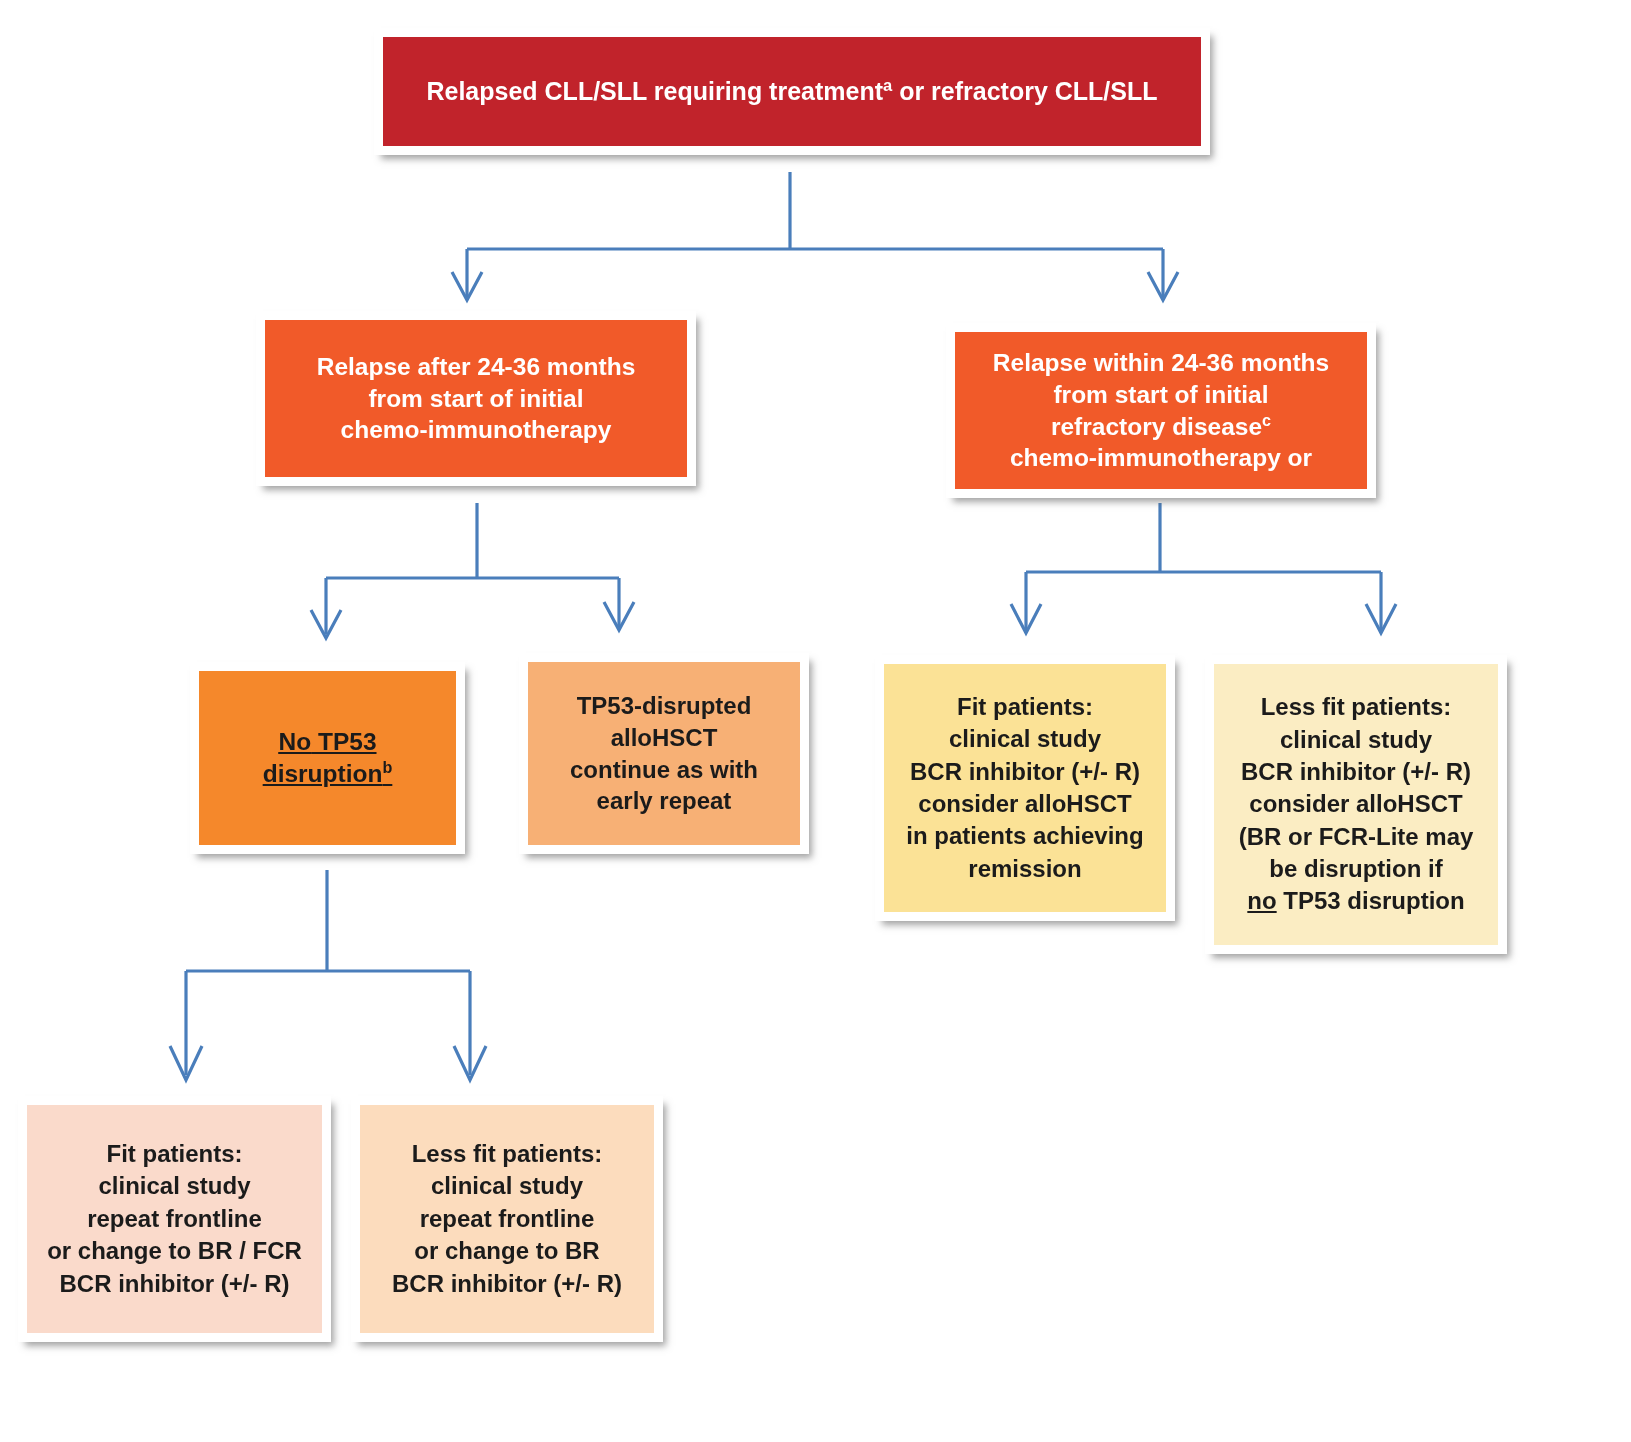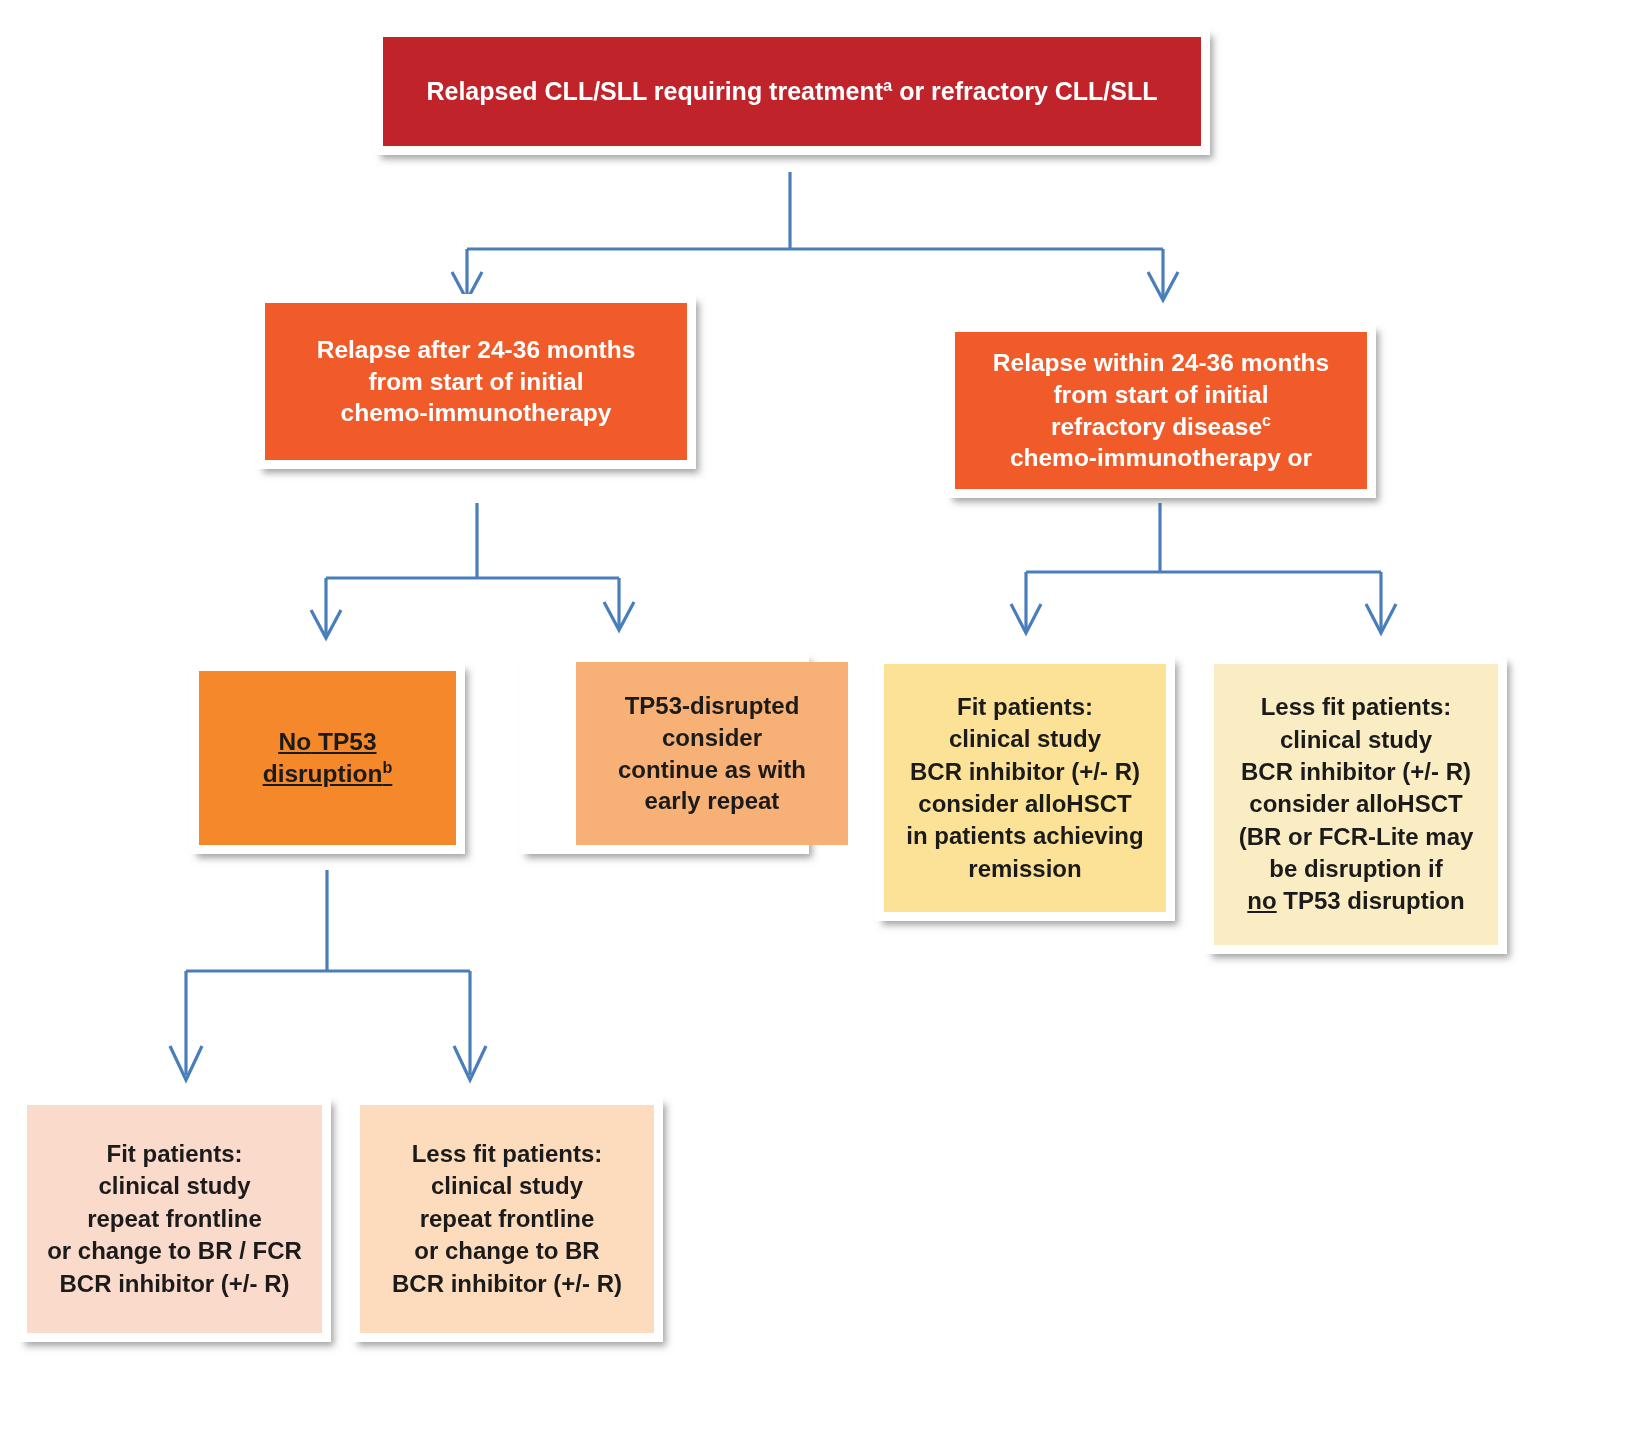--- a/index.html
+++ b/index.html
@@ -46,21 +46,21 @@
     text-align: center;
     padding: 8px 6px;
   }
 
   .node .line { display: block; width: 100%; }
 
   
   .c-red    .fill { background: #c1232b; }
   .c-orange .fill { background: #f15a29; }
   .c-amber  .fill { background: #f5882b; text-decoration: underline; }
-  .c-peach  .fill { background: #f7b075; margin-left: 48px; }
+  .c-peach  .fill { background: #f7b075; }
   .c-gold   .fill { background: #fbe296; }
   .c-cream  .fill { background: #fbedc3; }
   .c-pink   .fill { background: #fadacb; }
   .c-apricot .fill { background: #fcdcbd; }
 
   
   .t-white { color: #ffffff; }
   .t-dark  { color: #1b1b1b; }
 
   .b  { font-weight: bold; }
@@ -79,21 +79,21 @@
   #node-early .fill     { font-size: 24.5px; font-weight: bold; line-height: 1.30; }
   #node-notp53 .fill    { font-size: 24.5px; font-weight: bold; line-height: 1.32; }
   #node-tp53 .fill      { font-size: 24px; line-height: 1.33; }
   #node-fit-e .fill,
   #node-lessfit-e .fill { font-size: 24px; line-height: 1.35; }
   #node-fit-l .fill,
   #node-lessfit-l .fill { font-size: 24px; line-height: 1.35; }
 
   
   #node-root      { left: 374px; top: 28px;   width: 836px;  height: 127px; }
-  #node-late      { left: 256px; top: 294px;  width: 440px;  height: 175px; }
+  #node-late      { left: 256px; top: 311px;  width: 440px;  height: 175px; }
   #node-early     { left: 946px; top: 323px;  width: 430px;  height: 175px; }
   #node-notp53    { left: 190px; top: 662px;  width: 275px;  height: 192px; }
   #node-tp53      { left: 519px; top: 653px;  width: 290px;  height: 201px; }
   #node-fit-e     { left: 875px; top: 655px;  width: 300px;  height: 266px; }
   #node-lessfit-e { left: 1205px;top: 655px;  width: 302px;  height: 299px; }
   #node-fit-l     { left: 18px;  top: 1096px; width: 313px;  height: 246px; }
   #node-lessfit-l { left: 351px; top: 1096px; width: 312px;  height: 246px; }
 </style>
 </head>
 <body>
@@ -159,21 +159,21 @@
   <div class="node c-amber" id="node-notp53">
     <div class="fill t-dark">
         <span class="line b"><span class="u">No</span> TP53</span>
         <span class="line b">disruption<sup>b</sup></span>
       </div>
   </div>
 
   <div class="node c-peach" id="node-tp53">
     <div class="fill t-dark">
         <span class="line b">TP53-disrupted</span>
-        <span class="line b">consider</span>
+        <span class="line b">alloHSCT</span>
         <span class="line r">continue as with</span>
         <span class="line r">early repeat</span>
       </div>
   </div>
 
   <div class="node c-gold" id="node-fit-e">
     <div class="fill t-dark">
         <span class="line b">Fit patients:</span>
         <span class="line r">clinical study</span>
         <span class="line r">BCR inhibitor (+/- R)</span>

